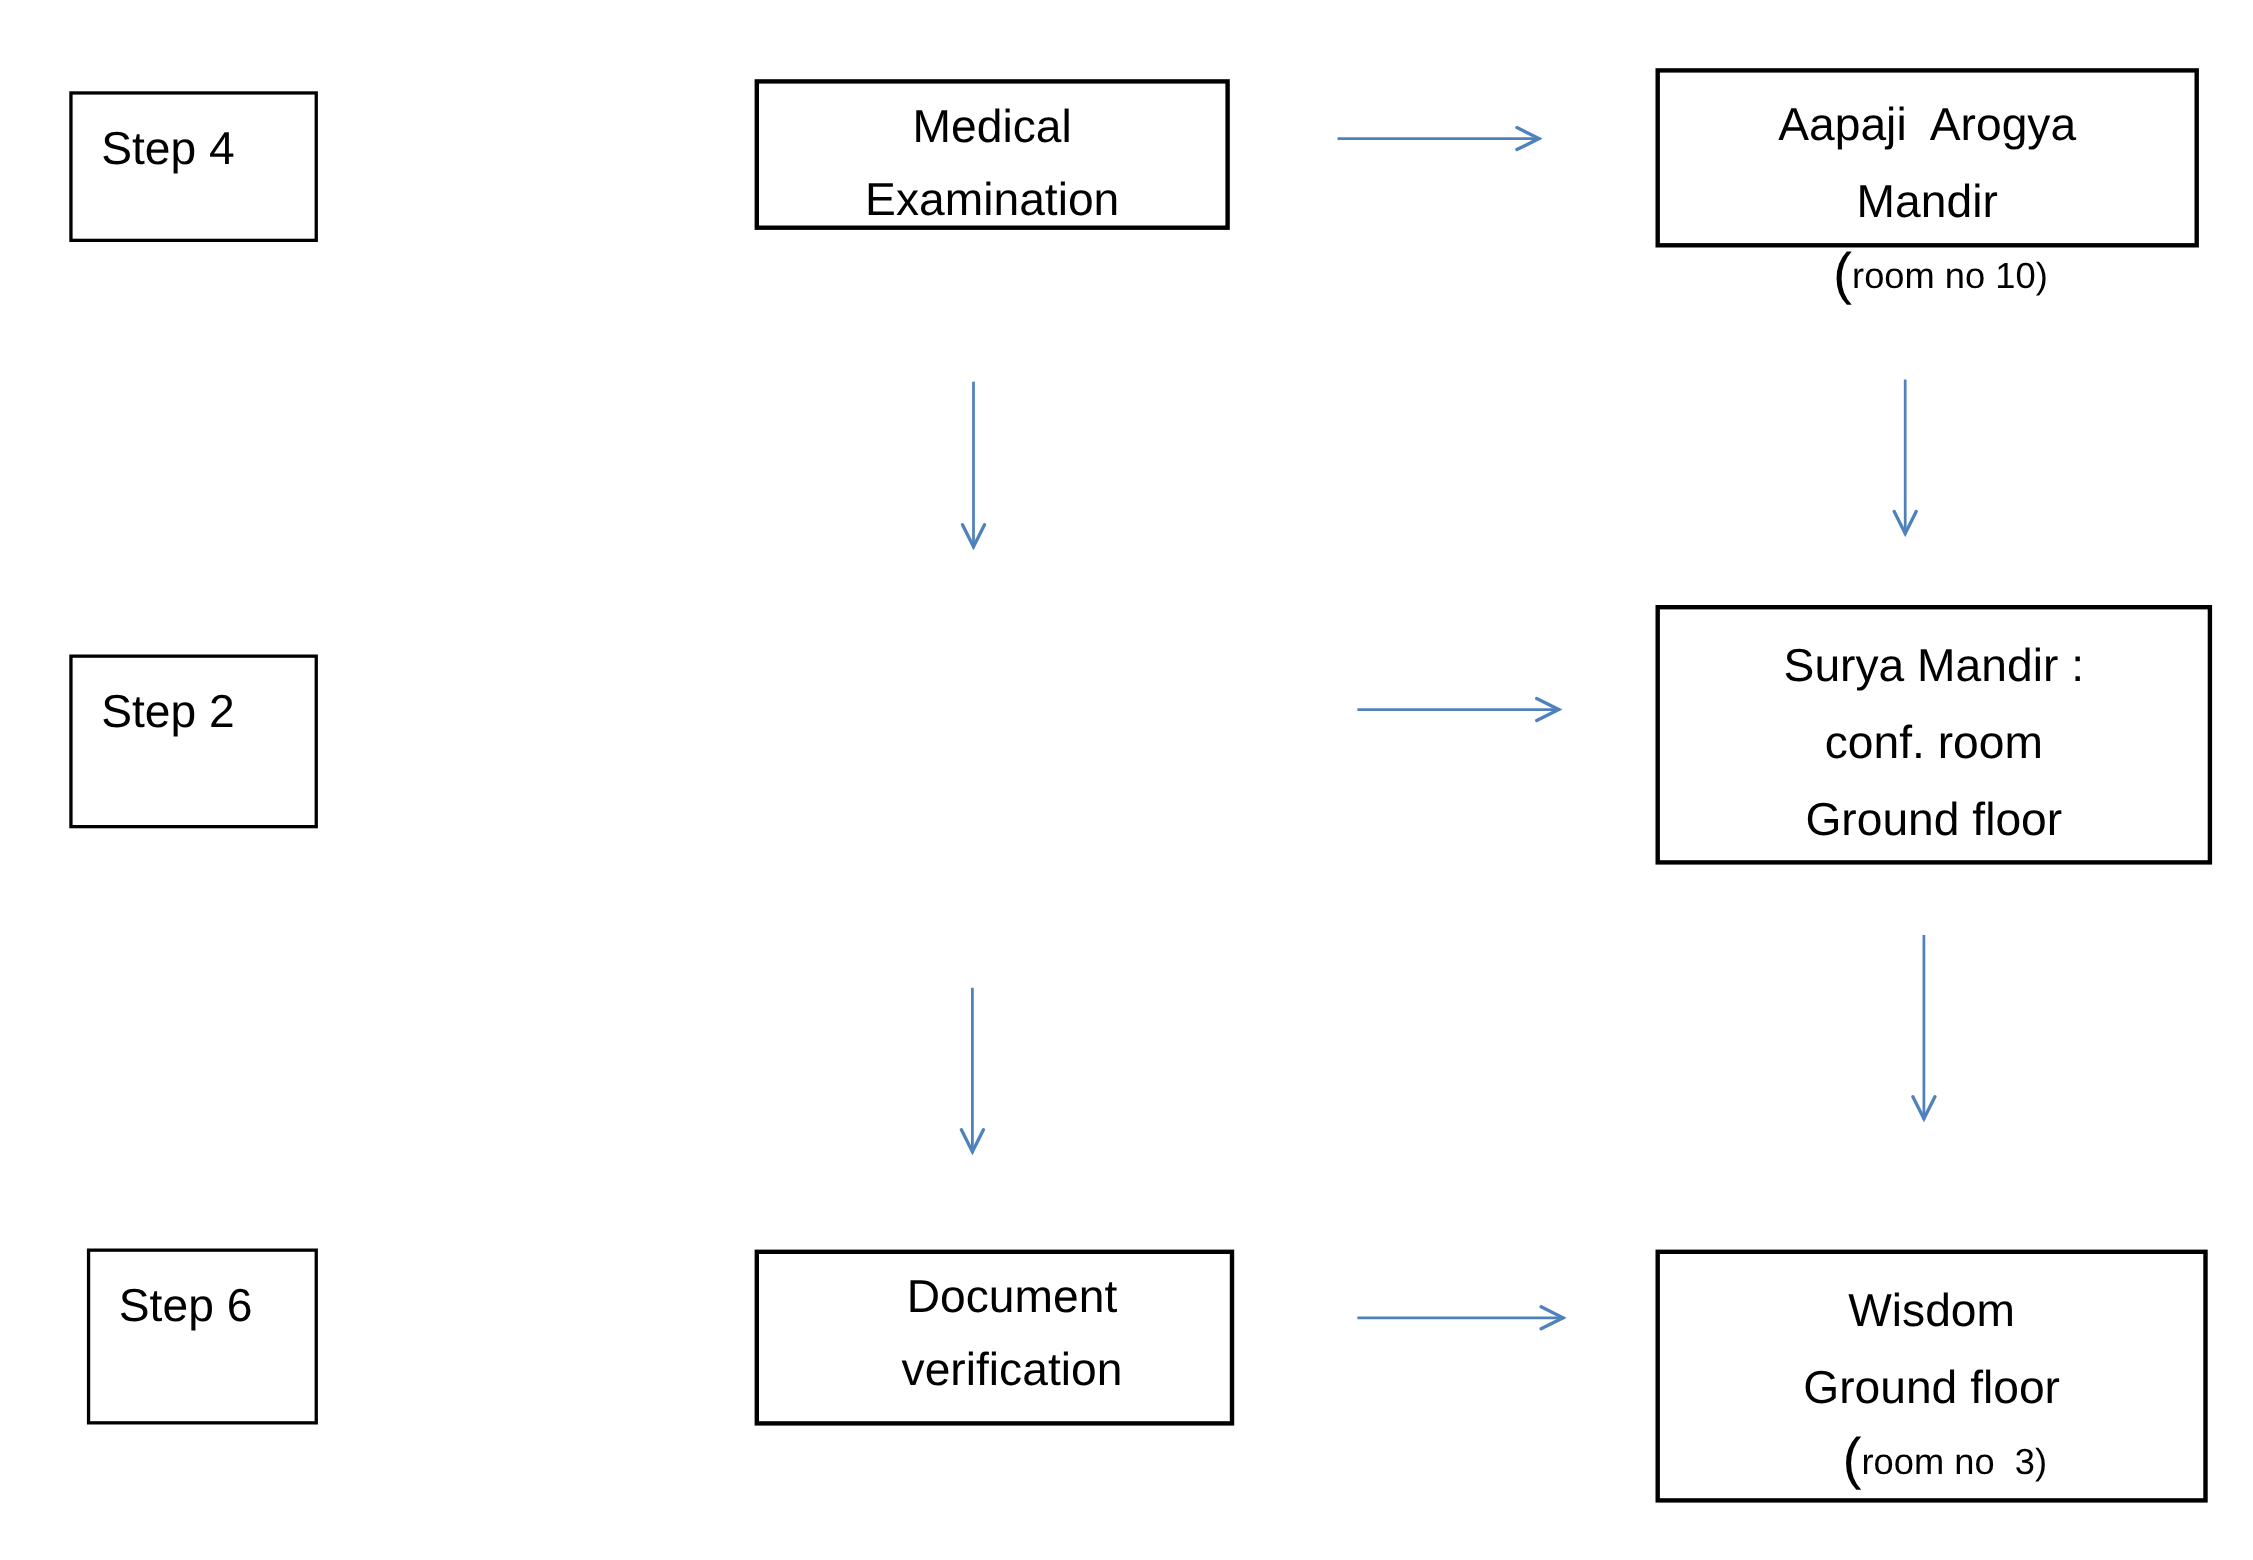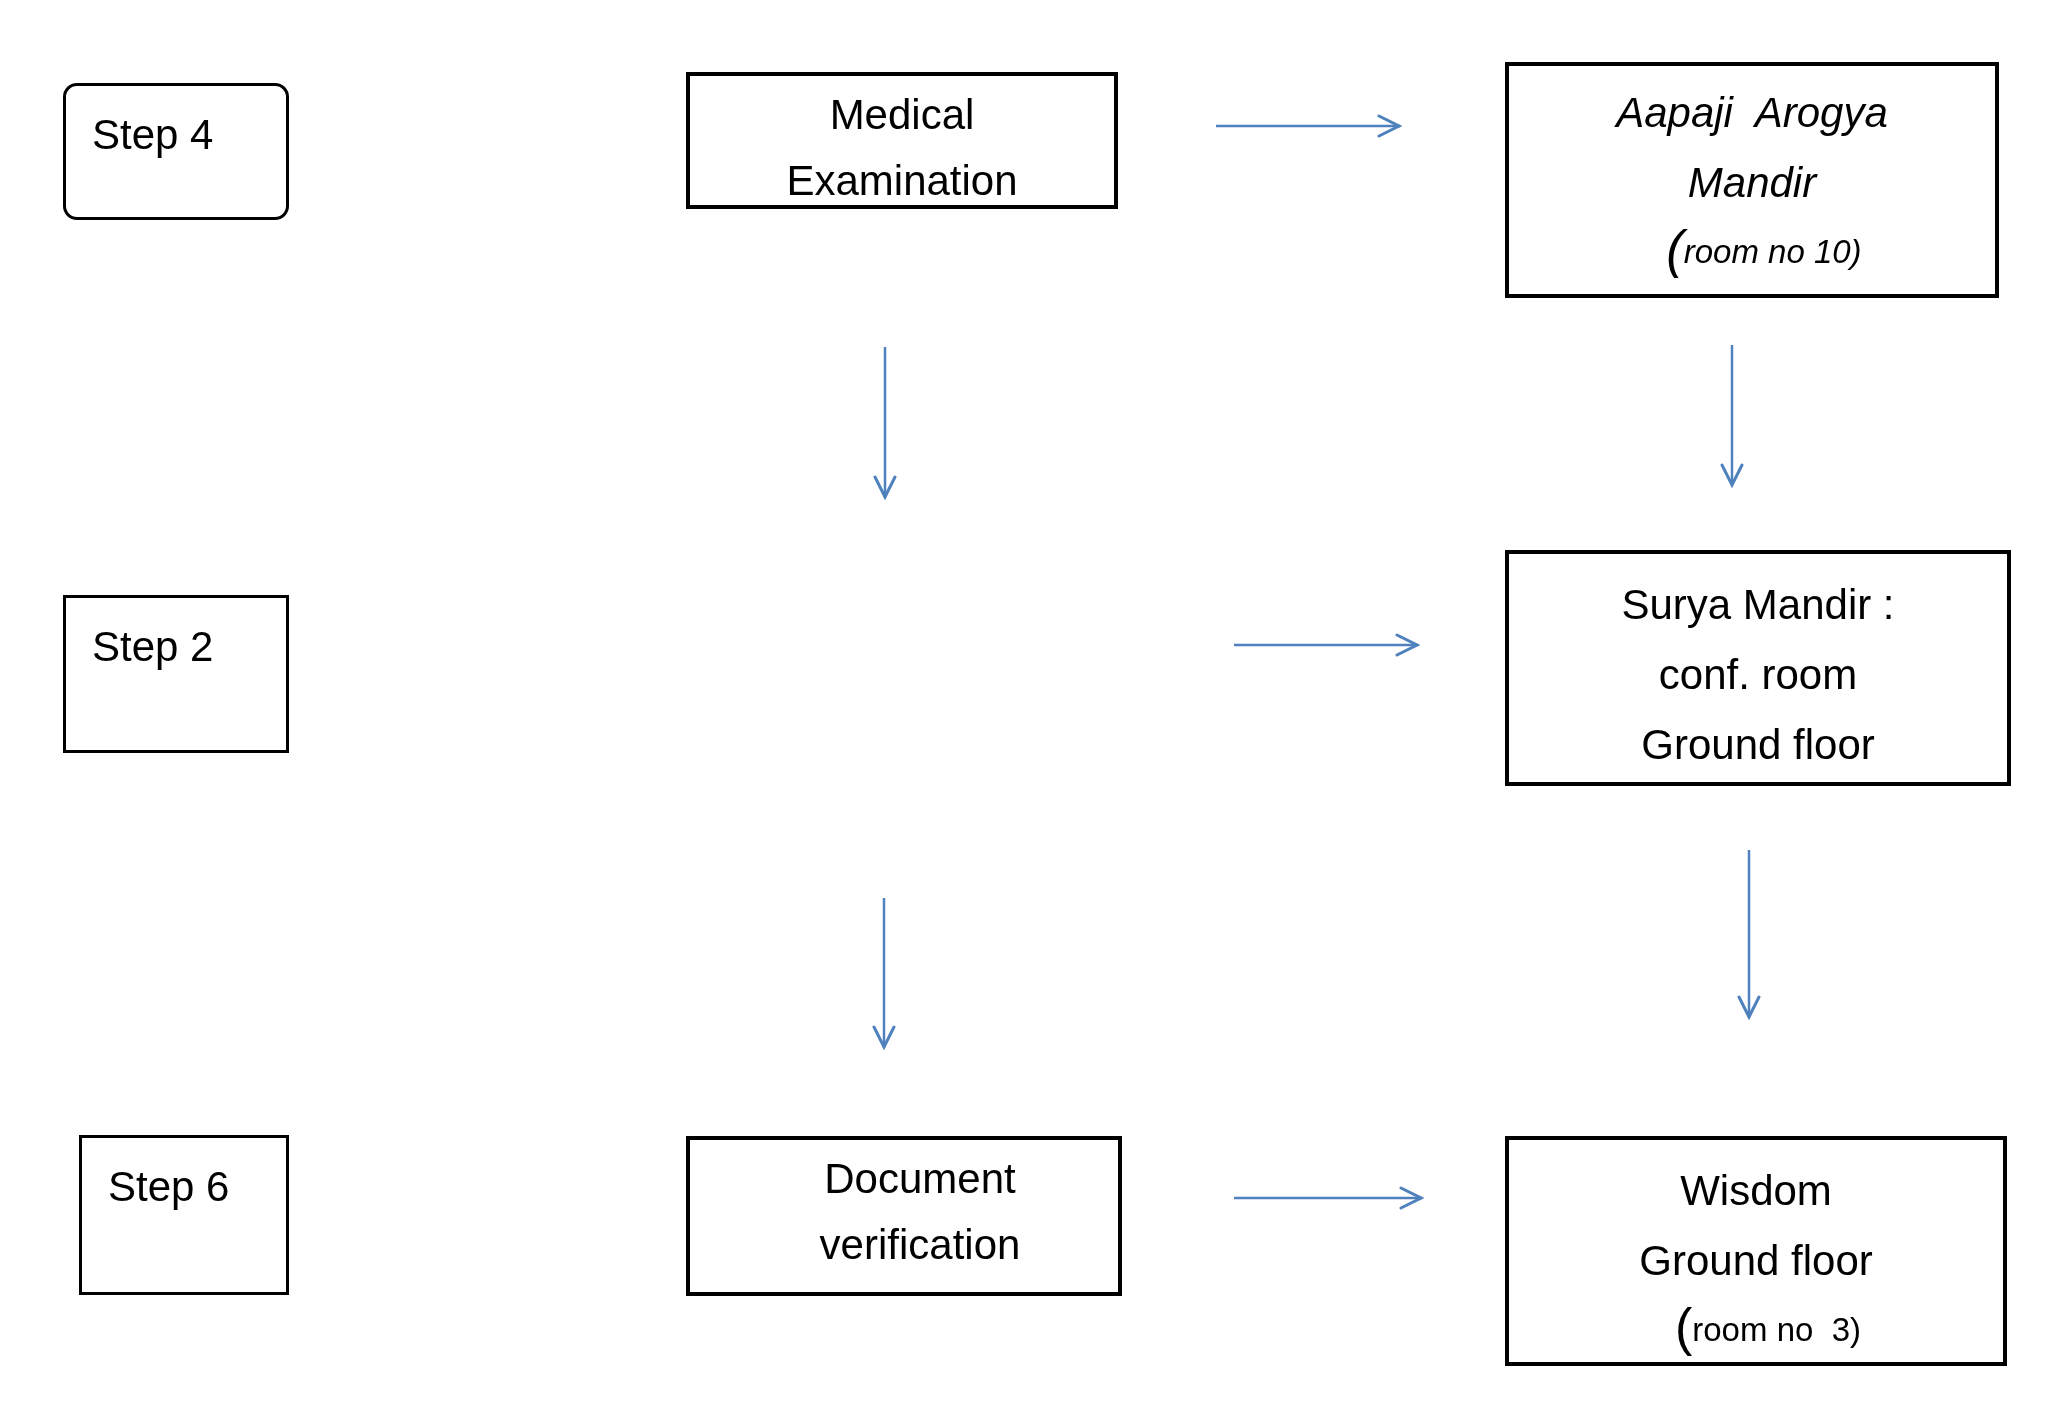--- a/index.html
+++ b/index.html
@@ -48,23 +48,23 @@
     margin-left: 24px;
   }
   .subline .paren {
     font-size: 52px;
     vertical-align: -4px;
   }
   .subline .sub {
     font-size: 33px;
   }
   
-  .pos-step4   { left: 63px;   top: 83px;   width: 226px; height: 137px; border-radius: 14px; }
+  .pos-step4   { left: 63px;   top: 83px;   width: 226px; height: 137px; }
   .pos-med     { left: 686px;  top: 72px;   width: 432px; height: 137px; padding-top: 6px;  }
-  .pos-aapaji  { left: 1505px; top: 62px;   width: 494px; height: 236px; padding-top: 12px; font-style: italic; }
+  .pos-aapaji  { left: 1505px; top: 62px;   width: 494px; height: 163px; padding-top: 12px; }
   .pos-step5   { left: 63px;   top: 595px;  width: 226px; height: 158px; }
   .pos-couns   { left: 686px;  top: 580px;  width: 436px; height: 164px; padding-top: 14px; }
   .pos-surya   { left: 1505px; top: 550px;  width: 506px; height: 236px; padding-top: 16px; }
   .pos-step6   { left: 79px;   top: 1135px; width: 210px; height: 160px; }
   .pos-doc     { left: 686px;  top: 1136px; width: 436px; height: 160px; padding-top: 6px; padding-left: 32px;  }
   .pos-wisdom  { left: 1505px; top: 1136px; width: 502px; height: 230px; padding-top: 16px; }
 </style>
 </head>
 <body>
 

